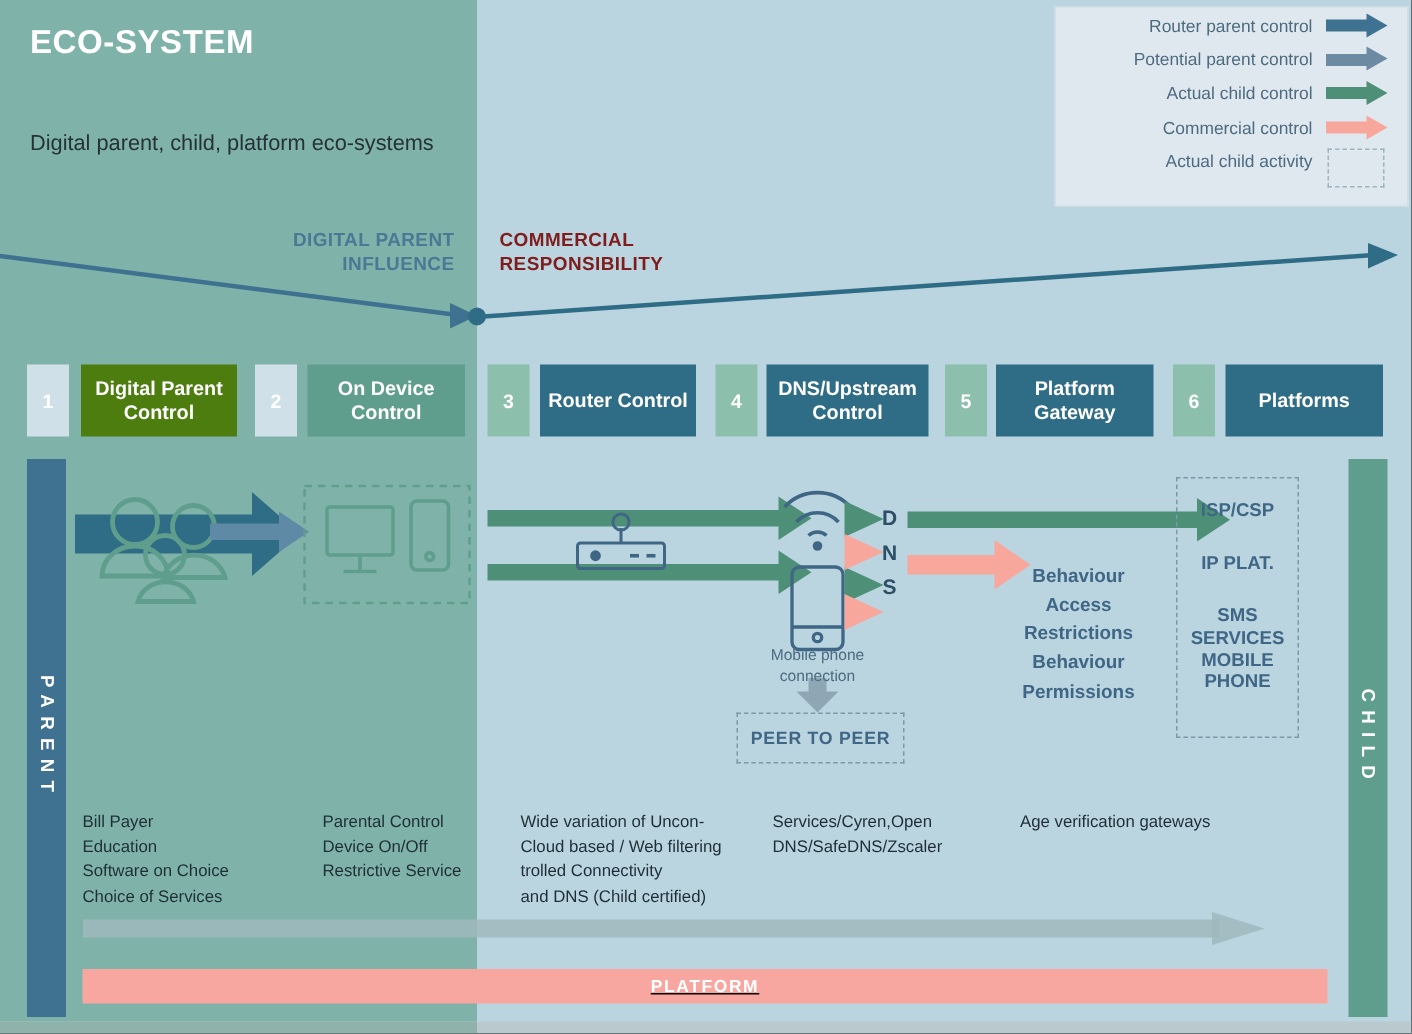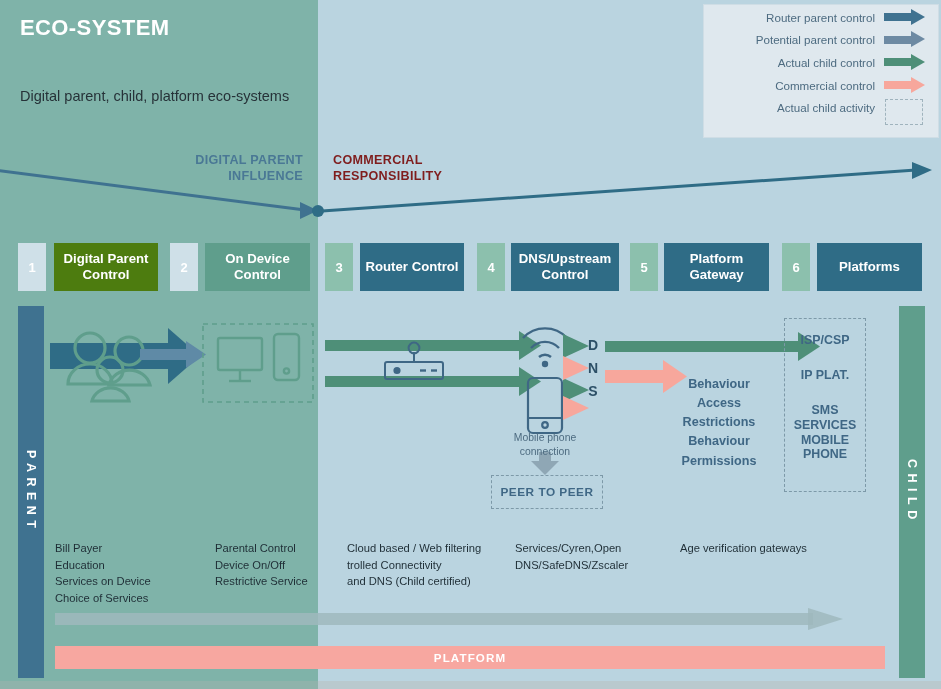--- a/index.html
+++ b/index.html
@@ -72,21 +72,21 @@
 
   .dnsltr{position:absolute;left:586px;width:14px;text-align:center;font-size:14px;
           font-weight:bold;color:#2c4f66;}
 
   
   .note{position:absolute;font-size:11.2px;line-height:1.48;color:#1f2e36;}
 
   
   .greybar{position:absolute;left:55px;top:608px;width:788px;height:22px;}
   .pinkbar{position:absolute;left:55px;top:646px;width:830px;height:23px;background:#f7a7a0;
-           display:flex;align-items:center;justify-content:center;}
+           display:flex;align-items:center;justify-content:center;text-decoration:underline;}
   .pinkbar span{color:#ffffff;font-size:11.6px;font-weight:bold;letter-spacing:1.1px;}
 </style>
 </head>
 <body>
 
 <div id="stage">
 
   <div class="panel-green"></div>
   <div class="panel-blue"></div>
 
@@ -279,29 +279,30 @@
   <div class="platbox">
     <div style="margin-top:14px;">ISP/CSP</div>
     <div style="margin-top:20px;">IP PLAT.</div>
     <div style="margin-top:20px;">SMS<br>SERVICES</div>
     <div style="">MOBILE<br>PHONE</div>
   </div>
 
   <div class="note" style="left:55px;top:540px;width:150px;">
     <div>Bill Payer</div>
     <div>Education</div>
-    <div>Services on Device</div>
+    <div>Software on Choice</div>
     <div>Choice of Services</div>
   </div>
   <div class="note" style="left:215px;top:540px;width:130px;">
     <div>Parental Control</div>
     <div>Device On/Off</div>
     <div>Restrictive Service</div>
   </div>
   <div class="note" style="left:347px;top:540px;width:160px;">
+    <div>Wide variation of Uncon-</div>
     <div>Cloud based / Web filtering</div>
     <div>trolled Connectivity</div>
     <div>and DNS (Child certified)</div>
   </div>
   <div class="note" style="left:515px;top:540px;width:160px;">
     <div>Services/Cyren,Open</div>
     <div>DNS/SafeDNS/Zscaler</div>
   </div>
   <div class="note" style="left:680px;top:540px;width:180px;">
     <div>Age verification gateways</div>

